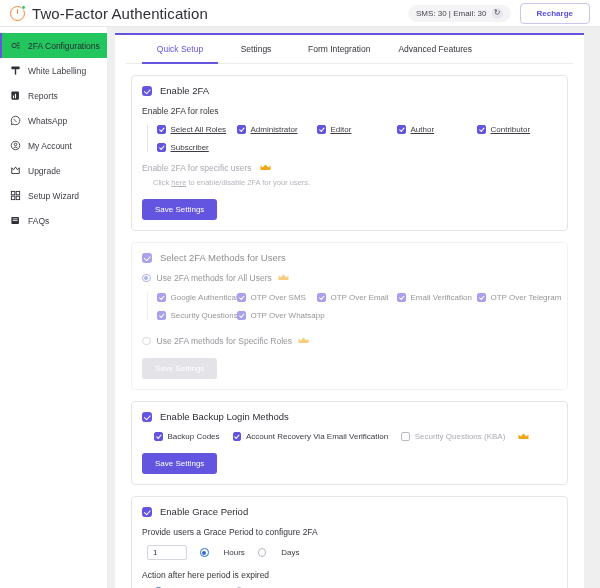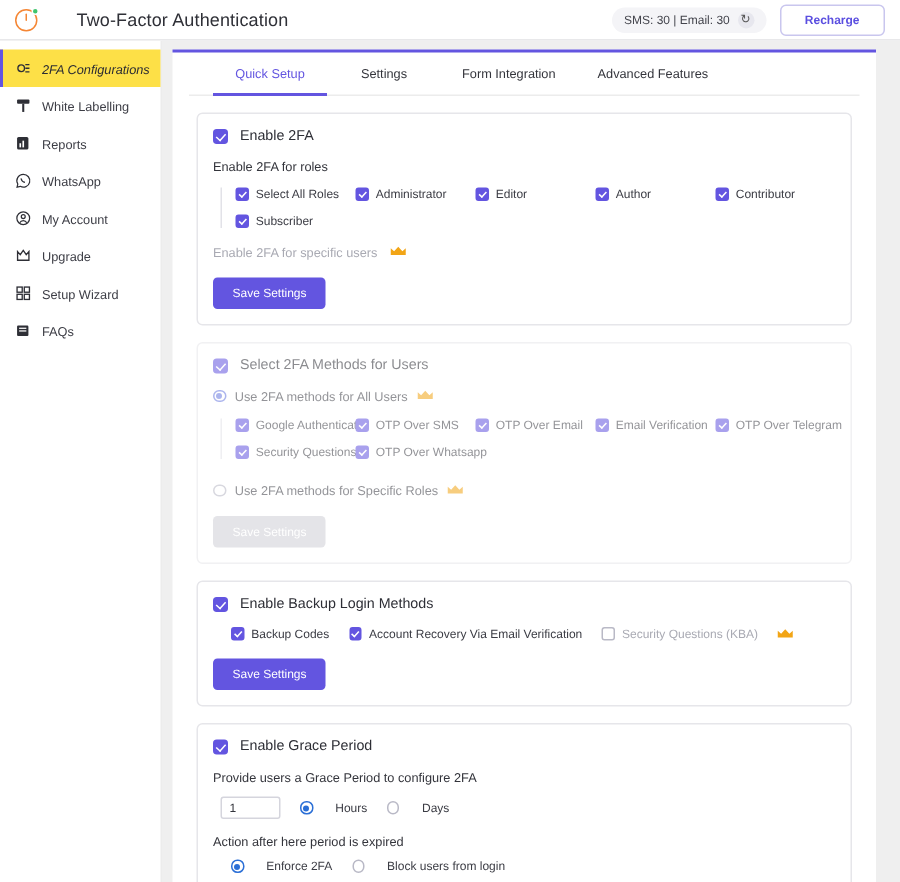--- a/index.html
+++ b/index.html
@@ -27,21 +27,21 @@
   }
   .brand-logo .hand {
     position: absolute; left: 6.6px; top: 3px;
     width: 1.6px; height: 5px; background: #f58634; border-radius: 1px;
   }
   .brand-logo .dot {
     position: absolute; right: -1px; top: -1px;
     width: 5px; height: 5px; border-radius: 50%;
     background: #3ec46d; border: 1px solid #fff;
   }
-  .brand-title { font-size: 12px; color: #2f3037; letter-spacing: .1px; margin-left: 19px; }
+  .brand-title { font-size: 15px; color: #2f3037; letter-spacing: .1px; }
 
   .topbar-right { margin-left: auto; display: flex; align-items: center; gap: 9px; }
   .credits {
     background: #f4f4f7; border-radius: 11px;
     padding: 3px 8px; font-size: 8px; color: #44454d;
     display: flex; align-items: center; gap: 5px;
   }
   .refresh-icon {
     width: 11px; height: 11px; border-radius: 50%;
     background: #e7e7ee; display: inline-flex;
@@ -65,21 +65,21 @@
   }
   .side-item {
     display: flex; align-items: center; gap: 7px;
     height: 25px; padding-left: 8px;
     font-size: 8.5px; color: #3c3d45; cursor: pointer;
     border-left: 2.5px solid transparent;
     margin-bottom: 0px;
   }
   .side-item + .side-item { margin-top: 0; }
   .side-item.active {
-    background: #fde047; border-left-color: #6355e0; color: #2b2c33; font-style: italic;
+    background: #22c55e; border-left-color: #6355e0; color: #2b2c33;
   }
   .side-ico { width: 11px; height: 11px; flex-shrink: 0; color: #2e2f36; }
   .side-ico svg { display: block; width: 11px; height: 11px; }
   .side-label { white-space: nowrap; }
 
   
   .main { flex: 1; padding: 6px 30px 0 7px; }
   .panel {
     background: #ffffff; border-top: 2px solid #6355e0;
     height: 100%; padding: 0 11px;
@@ -140,21 +140,21 @@
   .sublabel { font-size: 8.5px; color: #33343b; margin-bottom: 9px; }
   .indent-block {
     border-left: 1px solid #e2e2e8; margin-left: 5px; padding-left: 9px;
   }
   .chk-row { display: flex; align-items: center; gap: 0; flex-wrap: nowrap; }
   .chk-row + .chk-row { margin-top: 9px; }
   .chk {
     display: flex; align-items: center; gap: 5px;
     font-size: 8px; color: #3b3c44; cursor: pointer; white-space: nowrap;
   }
-  .roles .chk { width: 80px; }
+  .roles .chk { width: 80px; text-decoration: underline; }
   .methods .chk { width: 80px; }
 
   .crown { width: 11px; height: 8px; display: inline-block; flex-shrink: 0; }
   .crown svg { display: block; width: 11px; height: 8px; }
 
   .muted { color: #a9aab3; }
   .specific-users {
     display: flex; align-items: center; gap: 8px;
     font-size: 8.5px; color: #a9aab3; margin-top: 11px;
   }
@@ -344,20 +344,25 @@
               </div>
             </div>
 
             <div class="specific-users">
               <span>Enable 2FA for specific users</span>
               <span class="crown">
                 <svg viewBox="0 0 22 16" fill="#f2a516">
                     <path d="M1 3l4.5 4L11 1l5.5 6L21 3v9H1z"></path>
                   </svg>
               </span>
+            </div>
+            <div class="hint">
+              <span>Click</span>
+              <u>here</u>
+              <span>to enable/disable 2FA for your users.</span>
             </div>
 
             <button class="btn-save">Save Settings</button>
           </div>
 
           <div class="card dim">
             <div class="card-head">
               <span class="cbx checked"></span>
               <span class="card-title">Select 2FA Methods for Users</span>
             </div>

